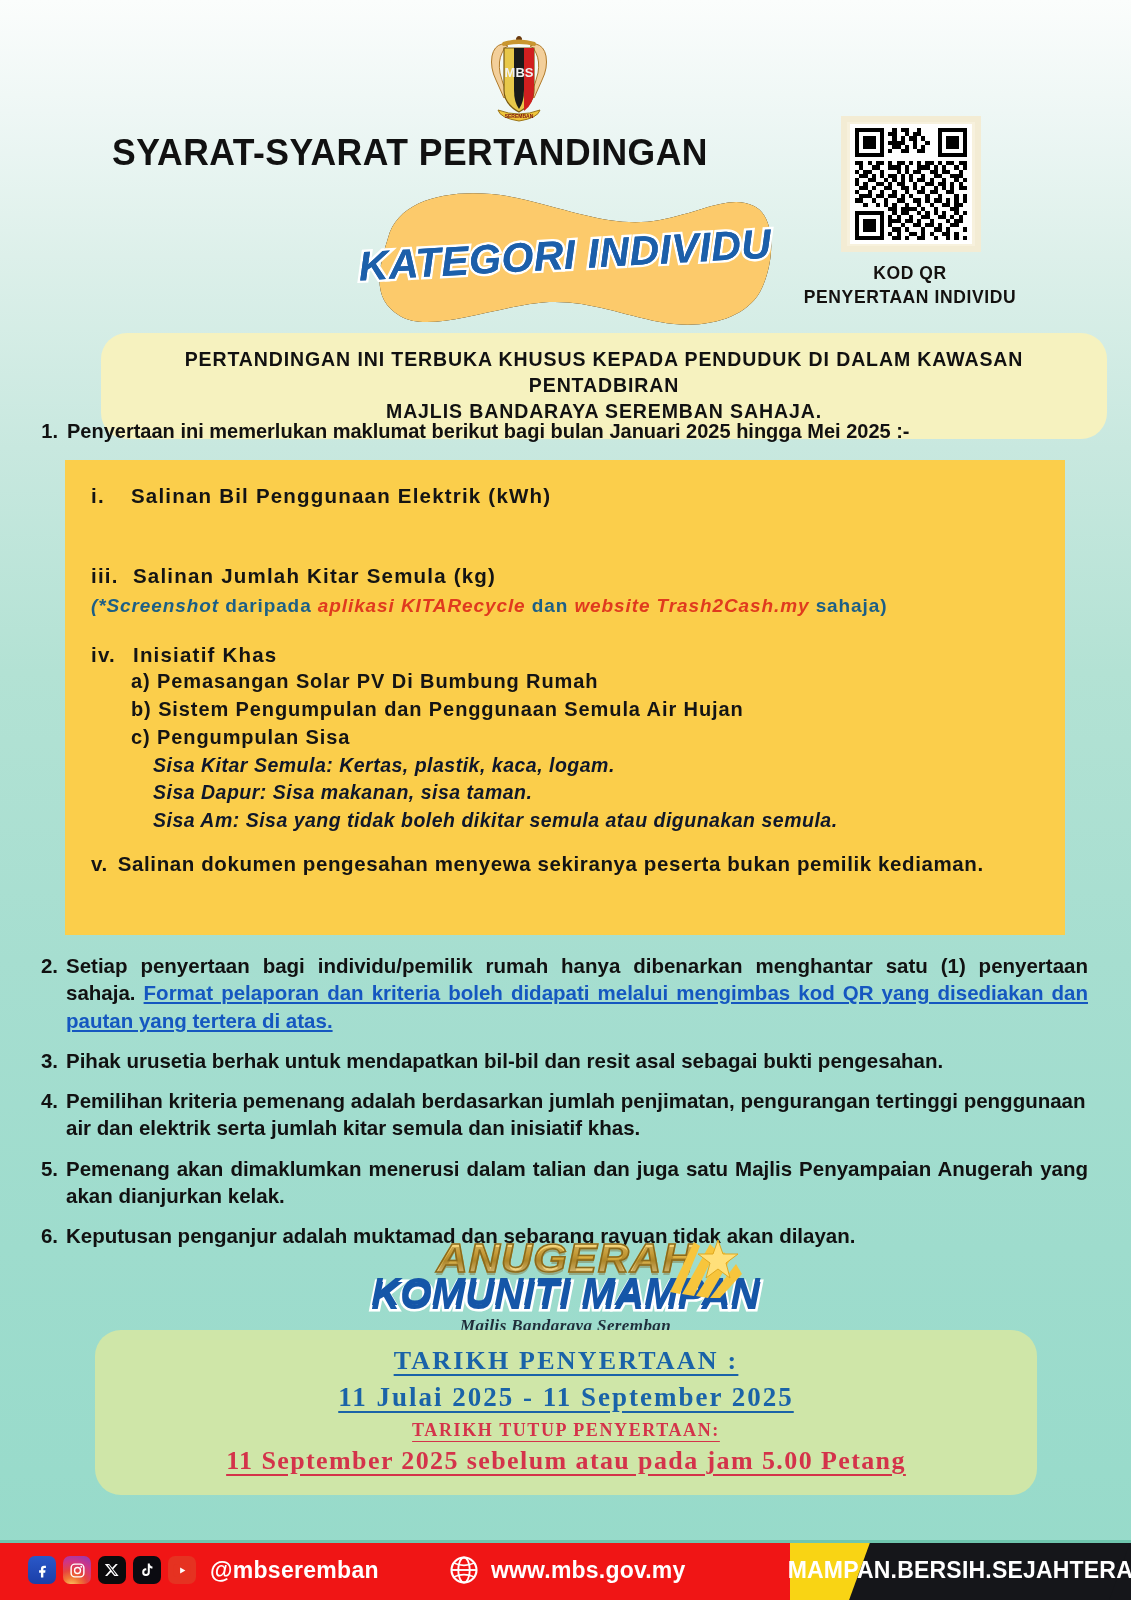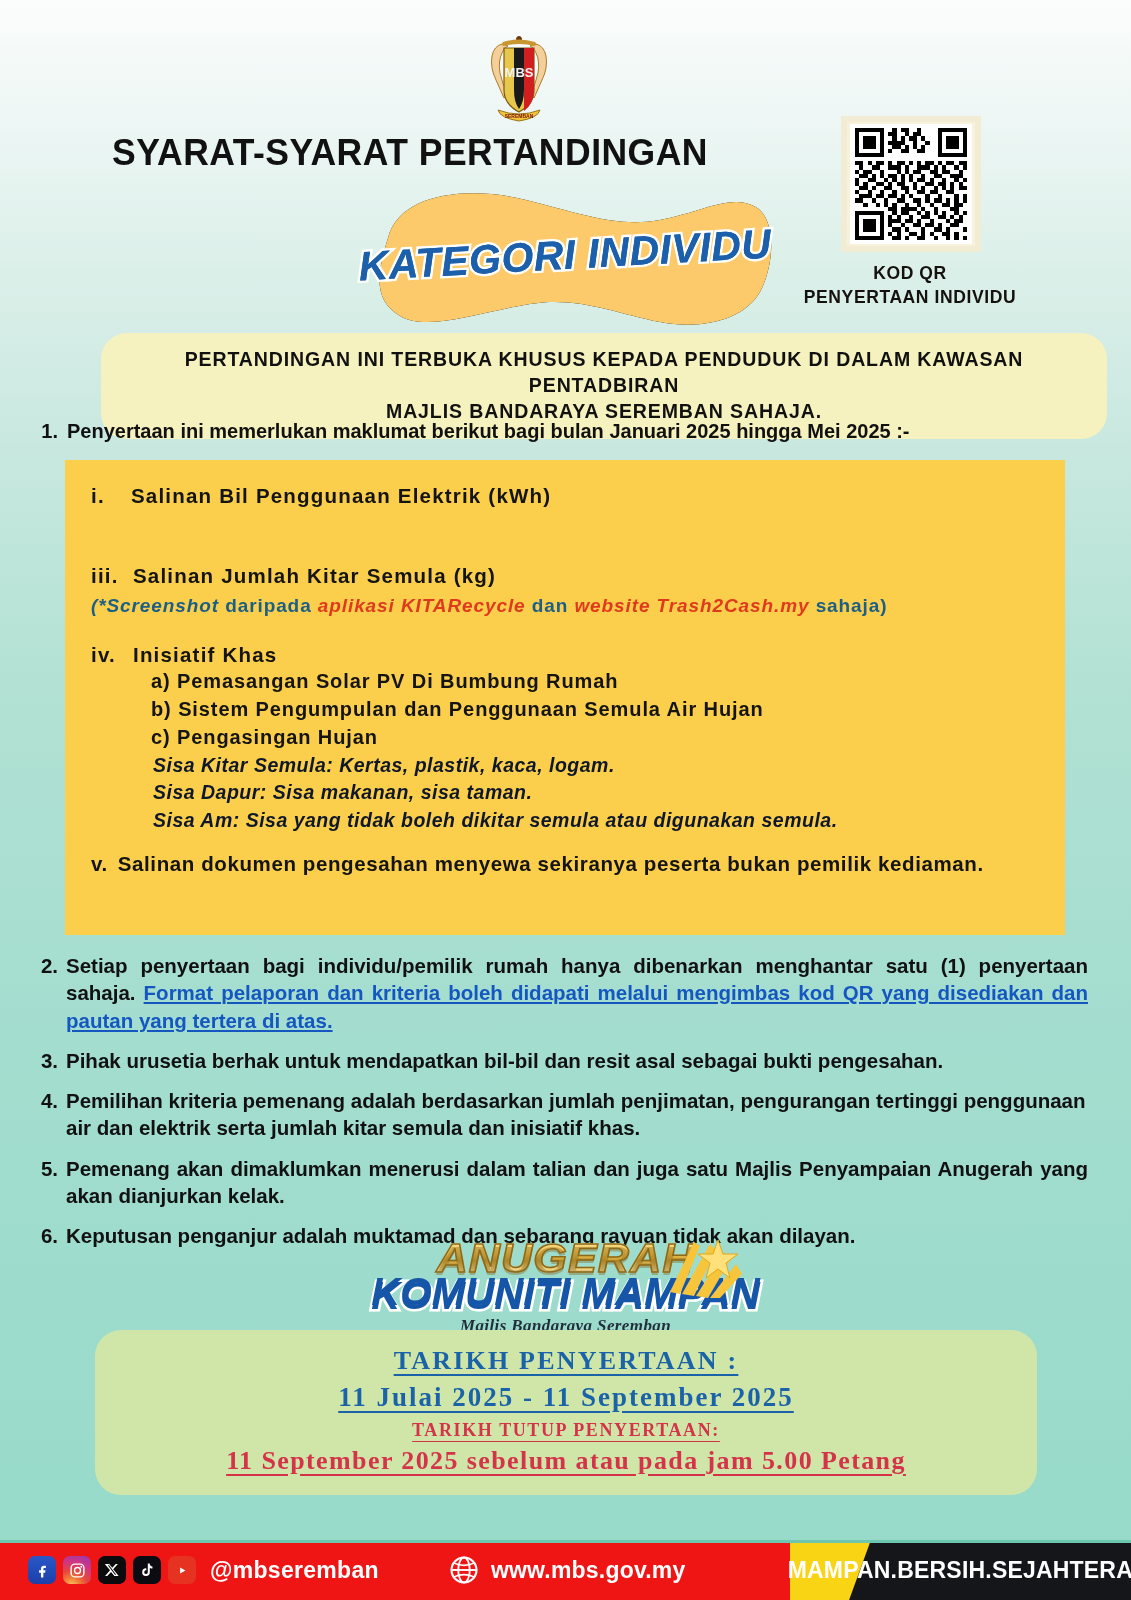--- a/index.html
+++ b/index.html
@@ -71,21 +71,21 @@
   .sp-22{height:22px;}
   .sp-14{height:14px;}
 
   .note{
     font-size:19px;font-weight:bold;font-style:italic;letter-spacing:0.9px;line-height:1.5;
     color:#1c5f86;margin-top:4px;
   }
   .note .blue-n{color:#1c5f86;font-style:normal;}
   .note .red{color:#e03a1e;}
 
-  .sub-ab{margin-left:60px;font-size:20px;font-weight:bold;letter-spacing:0.9px;line-height:1.42;}
+  .sub-ab{margin-left:40px;font-size:20px;font-weight:bold;letter-spacing:0.9px;line-height:1.42;}
   .sisa{margin-left:62px;font-size:19.5px;font-weight:bold;font-style:italic;color:#0f172a;
     letter-spacing:0.5px;line-height:1.42;}
   .rv{font-size:20.5px;font-weight:bold;letter-spacing:0.6px;line-height:1.45;
       text-align:justify;text-justify:inter-word;}
   .rv .lbl{margin-right:10px;}
 
   
   .nlist{position:absolute;left:36px;top:952px;width:1052px;color:#111;}
   .nrow{display:flex;gap:8px;font-size:20.5px;font-weight:bold;line-height:1.33;margin-bottom:13px;}
   .nrow .num{width:22px;flex:none;text-align:right;}
@@ -415,21 +415,21 @@
       <span class="blue-n">sahaja)</span>
     </div>
     <div class="sp-22"></div>
 
     <div class="r-row">
       <span class="r-lbl w2">iv.</span>
       <span>Inisiatif Khas</span>
     </div>
     <div class="sub-ab">a) Pemasangan Solar PV Di Bumbung Rumah</div>
     <div class="sub-ab">b) Sistem Pengumpulan dan Penggunaan Semula Air Hujan</div>
-    <div class="sub-ab">c) Pengasingan Hujan</div>
+    <div class="sub-ab">c) Pengumpulan Sisa</div>
     <div class="sisa">Sisa Kitar Semula: Kertas, plastik, kaca, logam.</div>
     <div class="sisa">Sisa Dapur: Sisa makanan, sisa taman.</div>
     <div class="sisa">Sisa Am: Sisa yang tidak boleh dikitar semula atau digunakan semula.</div>
     <div class="sp-14"></div>
 
     <div class="rv">
       <span class="lbl">v.</span><span>Salinan dokumen pengesahan menyewa sekiranya peserta bukan pemilik kediaman.</span>
     </div>
   </div>
 

